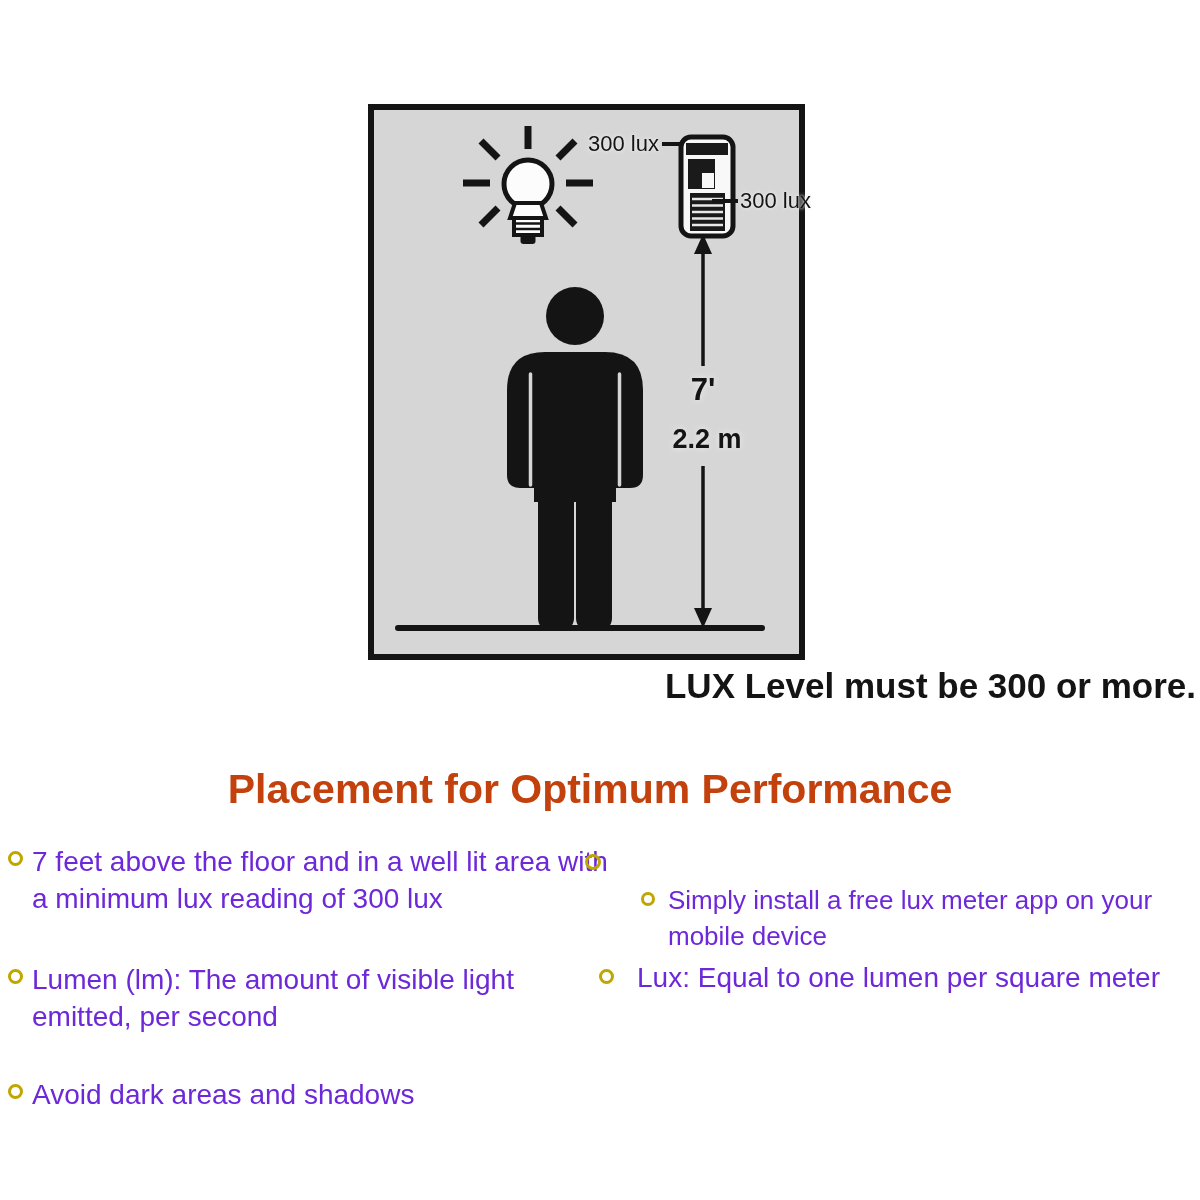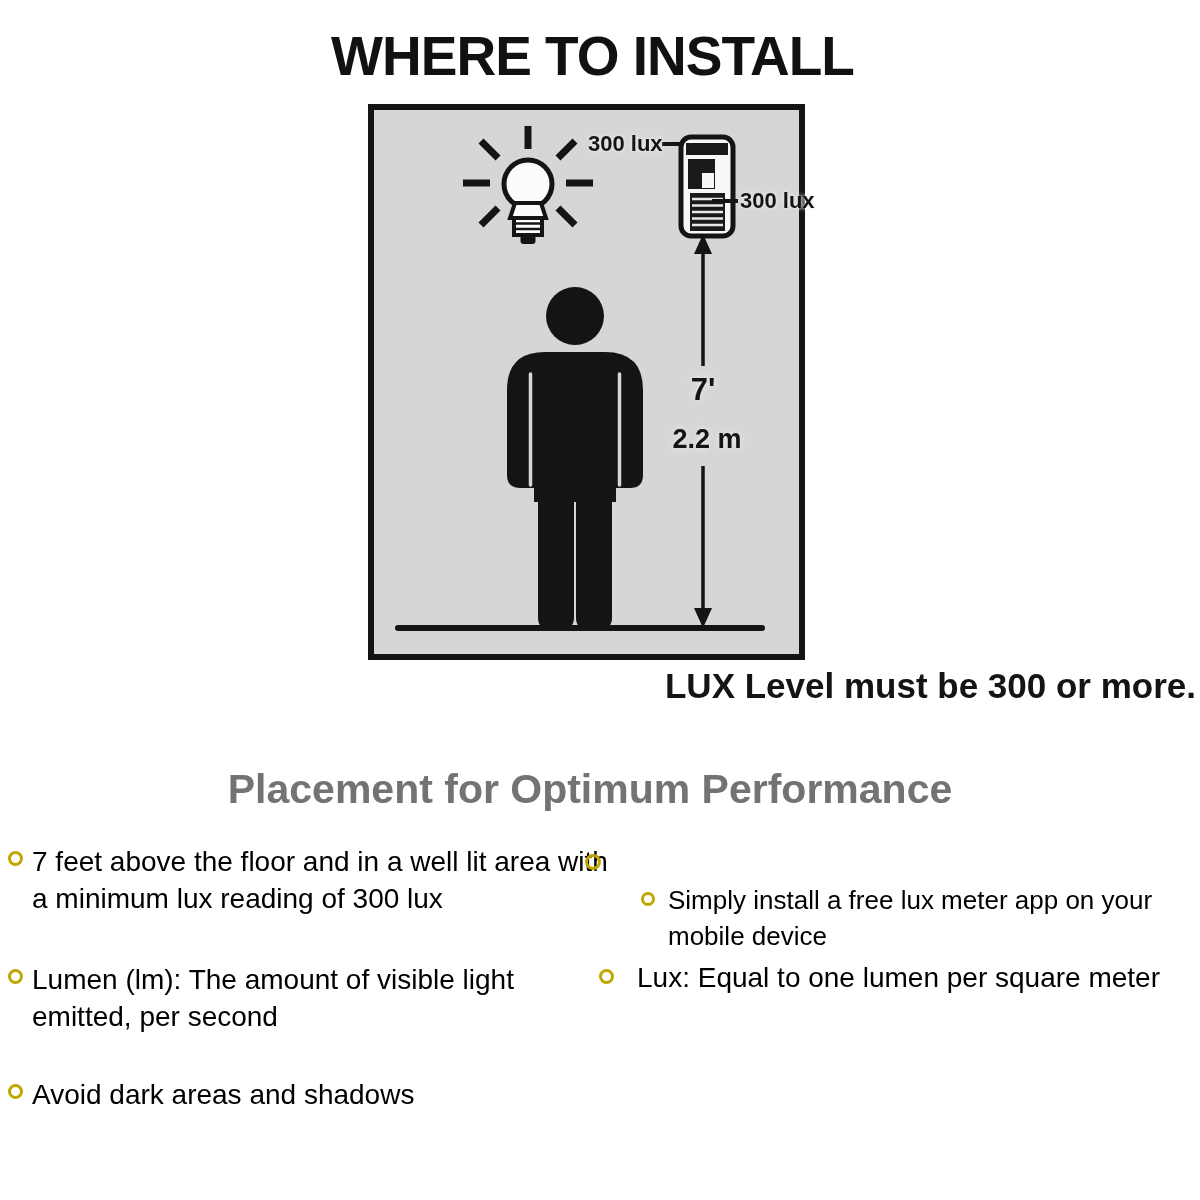--- a/index.html
+++ b/index.html
@@ -17,68 +17,67 @@
     top:24px;left:0;width:1185px;text-align:center;
     font-size:55px;font-weight:800;letter-spacing:-1px;color:#111;
     white-space:nowrap;
   }
   #diagram-box{
     left:368px;top:104px;width:437px;height:556px;box-sizing:border-box;
     border:6px solid var(--ink);background:var(--box-bg);
   }
   #diagram-svg{left:368px;top:104px;width:437px;height:556px;}
   .lux-label{
-    font-size:22px;font-weight:700;white-space:nowrap;color:var(--ink);
+    font-size:22px;font-weight:400;white-space:nowrap;color:var(--ink);
     text-shadow:0 0 5px #e9e9e9,0 0 3px #eee;
   }
   #label-top-lux{left:588px;top:131px;}
   #label-side-lux{left:740px;top:188px;}
   #height-ft{
     left:703px;top:372px;transform:translateX(-50%);
     font-size:31px;font-weight:700;text-shadow:0 0 6px #eee;
   }
   #height-m{
     left:707px;top:424px;transform:translateX(-50%);
     font-size:27px;font-weight:700;white-space:nowrap;text-shadow:0 0 6px #eee;
   }
   #caption{
     top:666px;left:0;width:1196px;text-align:right;
     font-size:35px;font-weight:700;white-space:nowrap;
   }
   #heading{
     top:766px;left:0;width:1180px;text-align:center;
-    font-size:41px;font-weight:700;white-space:nowrap;color:#737373;
+    font-size:41px;font-weight:700;white-space:nowrap;color:#c2410c;
   }
   .bullet-ring{
     width:15px;height:15px;box-sizing:border-box;border-radius:50%;
     border:3px solid var(--ring);background:transparent;
   }
   .btext{
-    font-size:28px;line-height:37px;color:#000000;
+    font-size:28px;line-height:37px;color:#6d28d9;
   }
   .nowrap{white-space:nowrap;}
   #lb1-ring{left:8px;top:851px;}
   #lb1-text{left:32px;top:843px;width:580px;}
   #lb2-ring{left:8px;top:969px;}
   #lb2-text{left:32px;top:961px;width:545px;}
   #lb3-ring{left:8px;top:1084px;}
   #lb3-text{left:32px;top:1076px;width:560px;}
   #rb1-ring{left:585px;top:854px;width:16px;height:16px;}
   #rb1-text{left:625px;top:843px;}
   #rb1s-ring{left:641px;top:892px;width:14px;height:14px;}
   #rb1s-text{left:668px;top:882px;width:540px;font-size:26px;line-height:36px;}
   #rb2-ring{left:599px;top:969px;}
   #rb2-text{left:637px;top:959px;}
 </style>
 </head>
 <body>
 
 <div id="page">
 
-  <div id="title" class="abs">WHERE TO INSTALL</div>
 
   <div id="diagram-box" class="abs"></div>
 
   <svg id="diagram-svg" class="abs" viewBox="0 0 437 556">
 
     <g stroke="#141414" fill="none">
       <line x1="160" y1="22" x2="160" y2="45" stroke-width="7"></line>
       <line x1="113" y1="37" x2="130" y2="54" stroke-width="7"></line>
       <line x1="207" y1="37" x2="190" y2="54" stroke-width="7"></line>
       <line x1="95" y1="79" x2="122" y2="79" stroke-width="7"></line>

